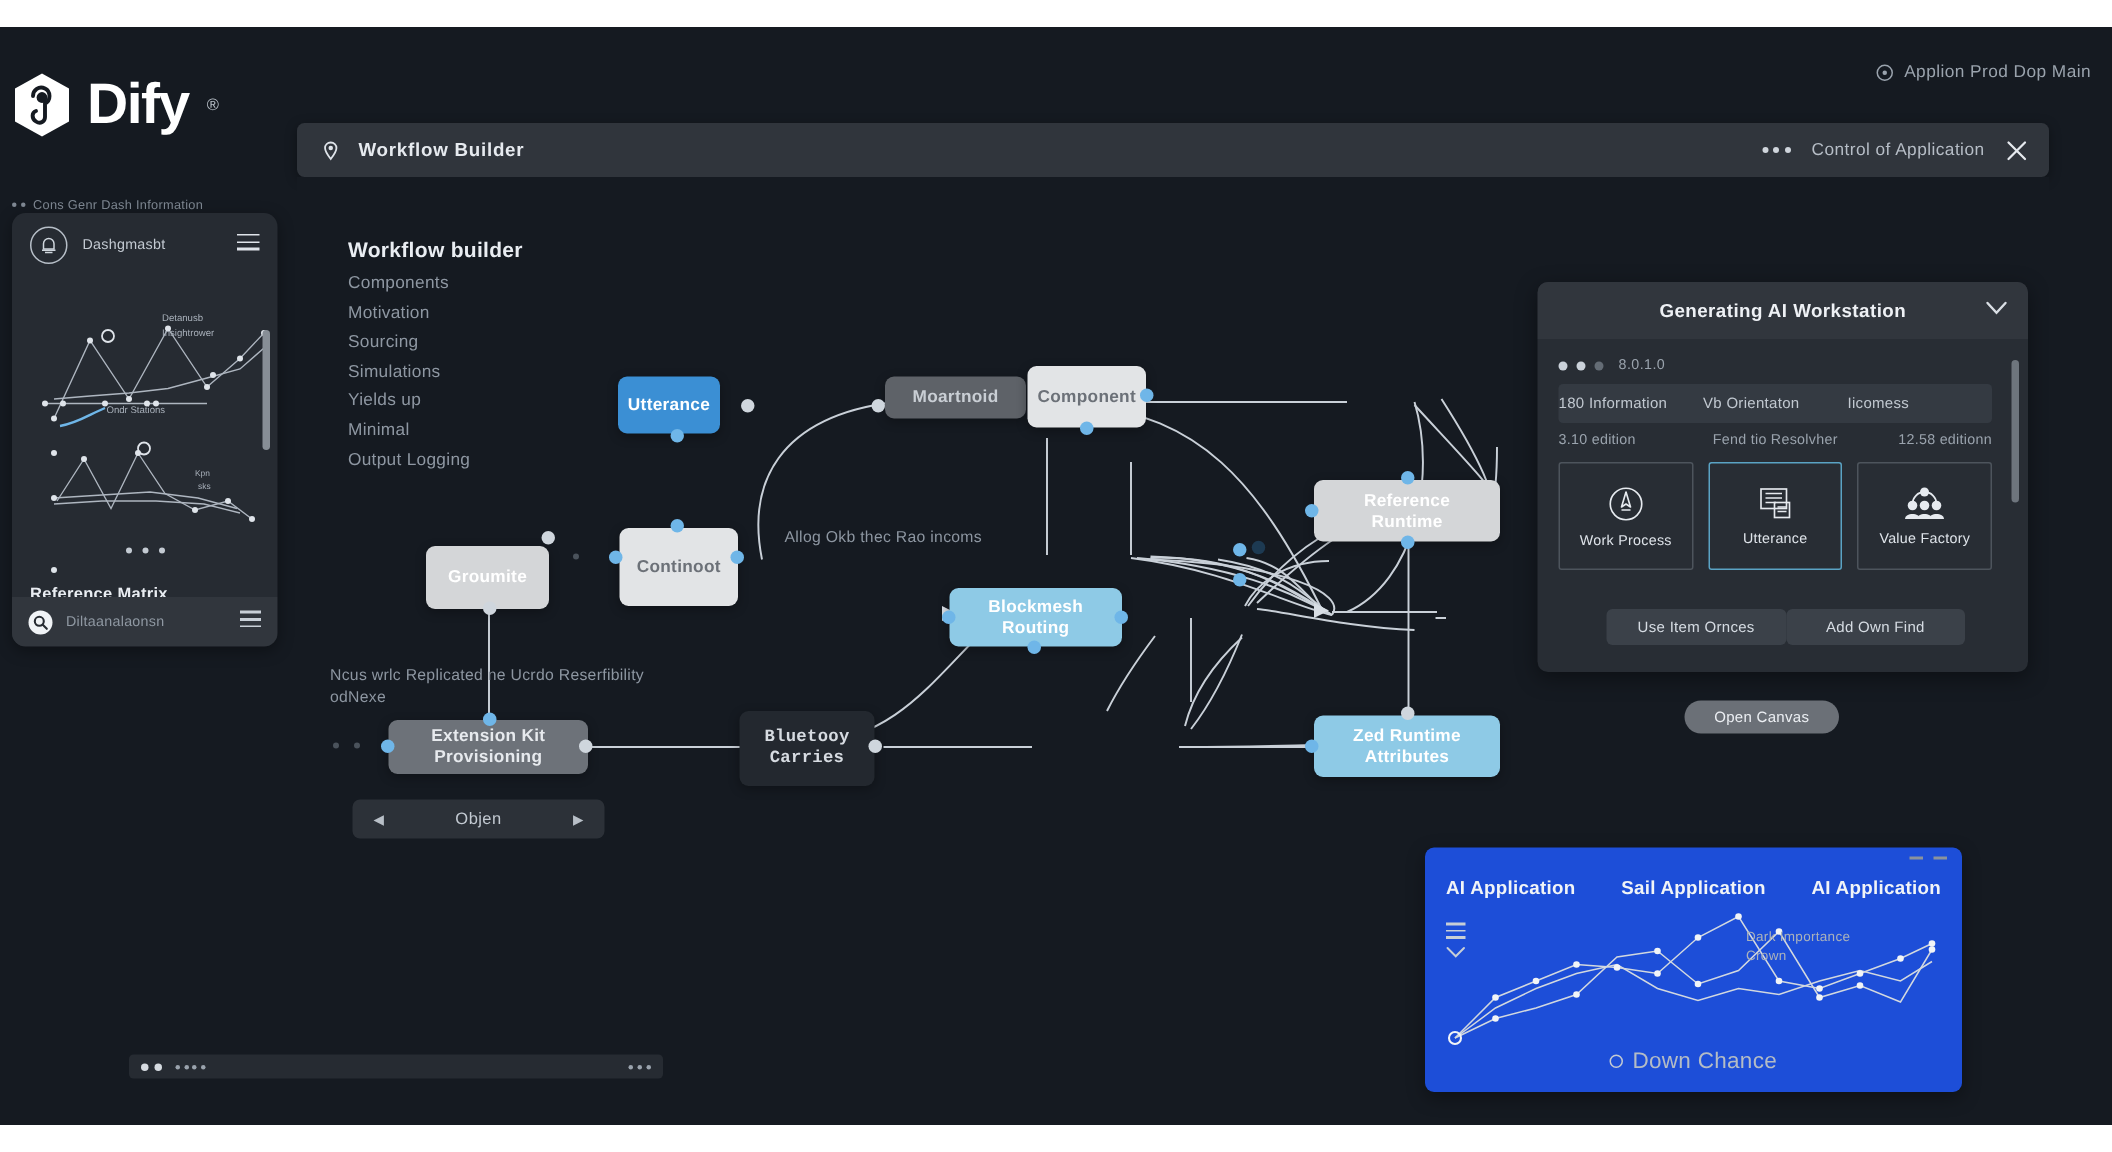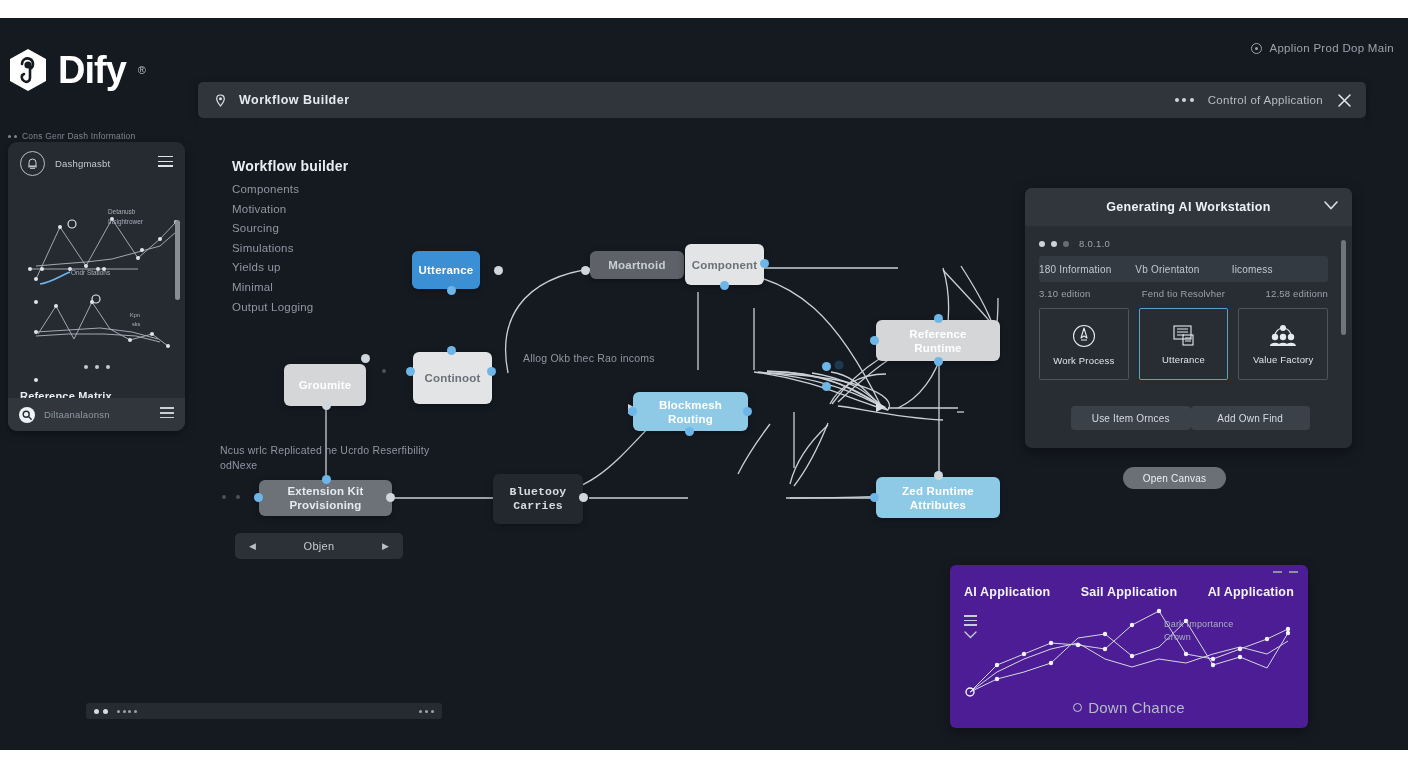--- a/index.html
+++ b/index.html
@@ -209,21 +209,21 @@
     width: 103px; height: 22px;
     background: #6b7077; border-radius: 11px;
     display: flex; align-items: center; justify-content: center;
     font-size: 10px; color: #eceff3; letter-spacing: .2px;
   }
 
   
   #chart-panel {
     position: absolute; left: 752px; top: 447px;
     width: 358px; height: 163px;
-    background: #4c1d95; border-radius: 6px;
+    background: #1d4ed8; border-radius: 6px;
     box-shadow: 0 4px 12px rgba(0,0,0,.35);
     overflow: hidden;
   }
   .chart-head {
     position: absolute; left: 14px; top: 20px; right: 14px;
     display: flex; justify-content: space-between;
   }
   .chart-head .h {
     font-size: 12.5px; font-weight: bold; color: #f1f4f7; letter-spacing: .2px;
   }

